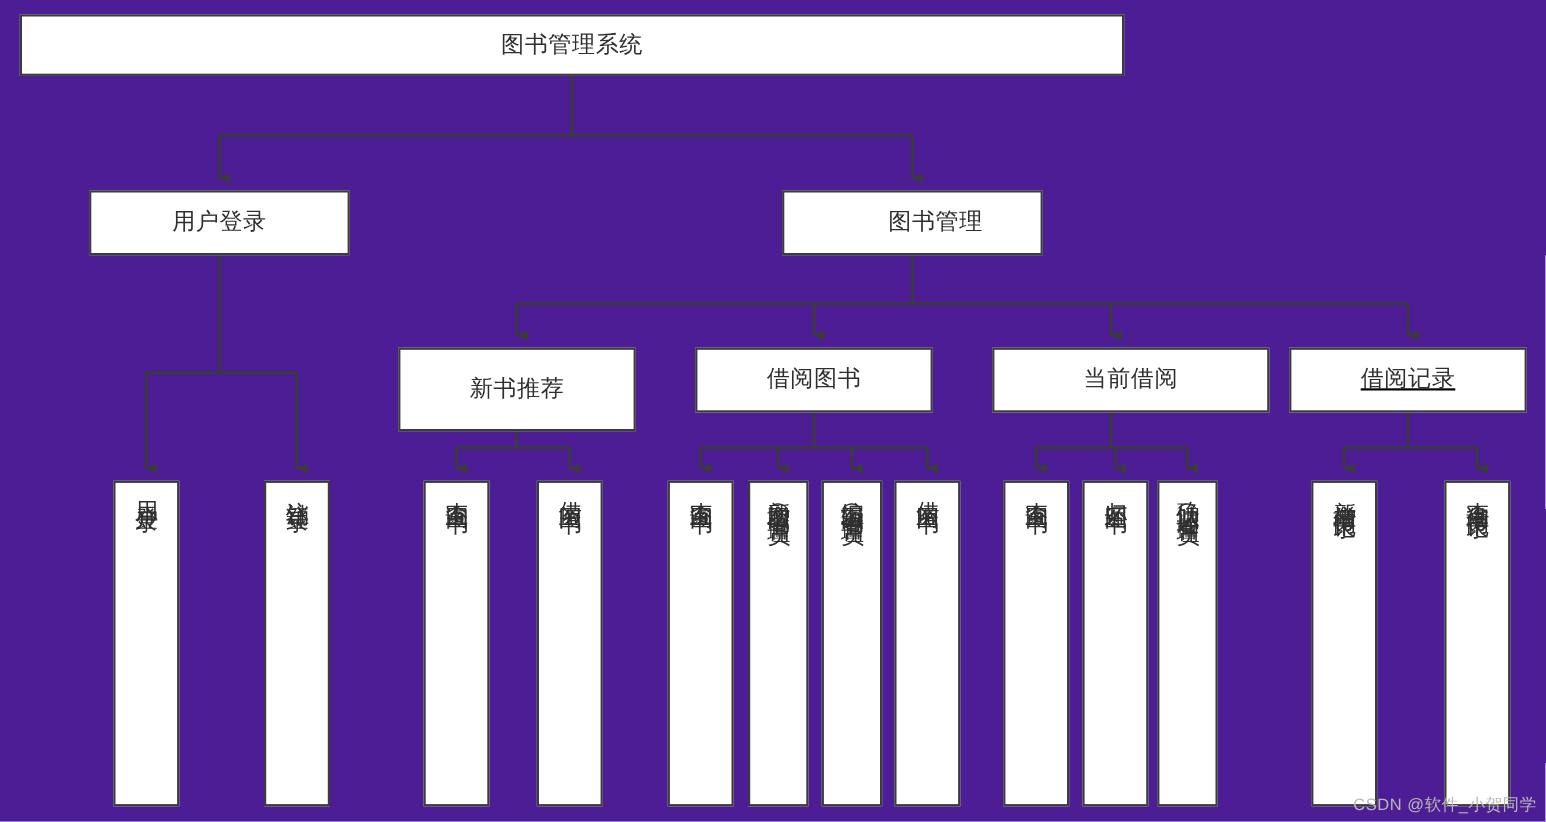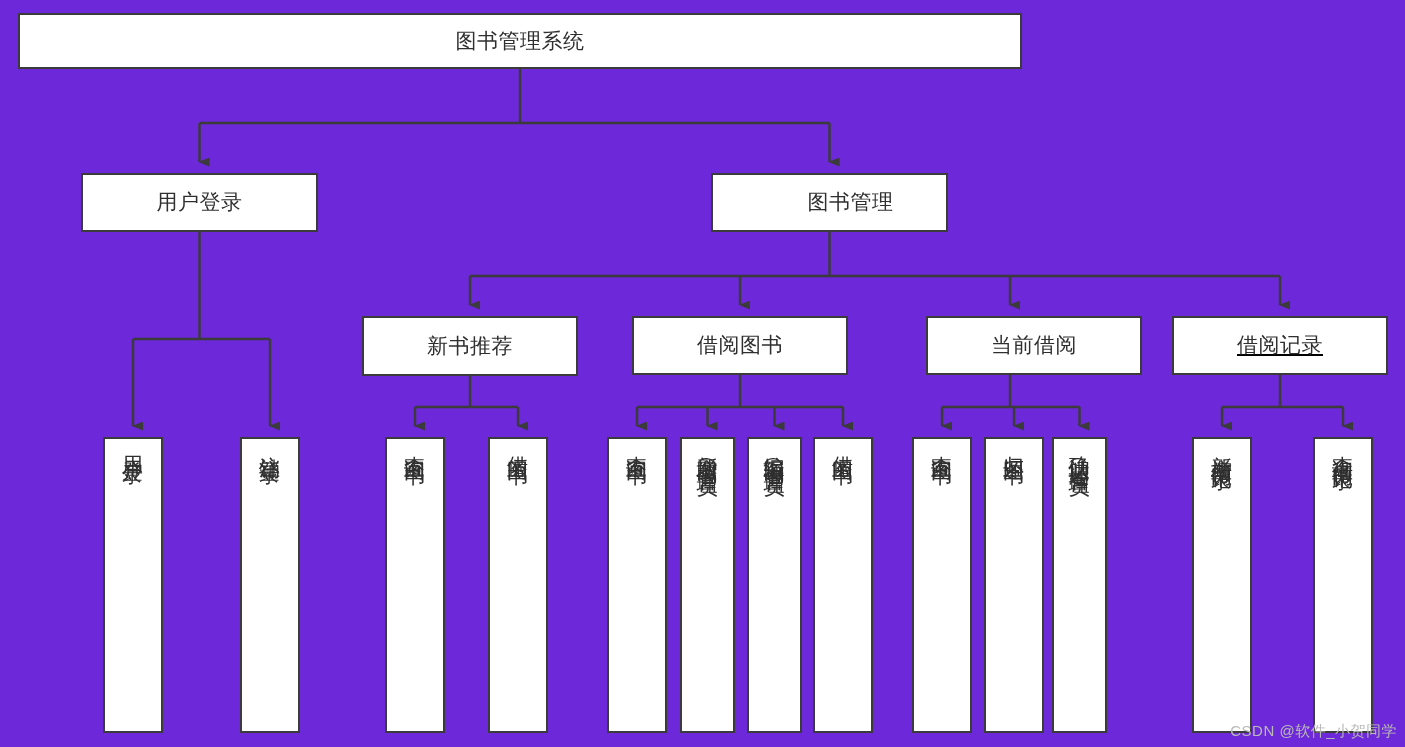--- a/index.html
+++ b/index.html
@@ -7,21 +7,21 @@
     padding: 0;
     background: #ffffff;
   }
   body {
     font-family: "Liberation Sans", "DejaVu Sans", sans-serif;
   }
   #stage {
     position: relative;
     width: 1405px;
     height: 747px;
-    background: #6d28d9;
+    background: #4c1d95;
     overflow: hidden;
   }
   #wires {
     position: absolute;
     left: 0;
     top: 0;
     width: 1405px;
     height: 747px;
   }
   .node {
@@ -120,27 +120,27 @@
   <div id="node-layer">
       <div class="node root" style="left: 18px; top: 13px; width: 1004px; height: 56px;">
         <span class="node-label">图书管理系统</span>
       </div>
       <div class="node" style="left: 81px; top: 173px; width: 237px; height: 59px;">
         <span class="node-label">用户登录</span>
       </div>
       <div class="node" style="left: 711px; top: 173px; width: 237px; height: 59px; padding-left: 42px;">
         <span class="node-label">图书管理</span>
       </div>
-      <div class="node" style="left: 362px; top: 316px; width: 216px; height: 60px;">
+      <div class="node" style="left: 362px; top: 316px; width: 216px; height: 76px;">
         <span class="node-label">新书推荐</span>
       </div>
       <div class="node" style="left: 632px; top: 316px; width: 216px; height: 59px;">
         <span class="node-label">借阅图书</span>
       </div>
-      <div class="node" style="left: 902px; top: 316px; width: 216px; height: 59px; margin-left: 24px;">
+      <div class="node" style="left: 902px; top: 316px; width: 252px; height: 59px;">
         <span class="node-label">当前借阅</span>
       </div>
       <div class="node" style="left: 1172px; top: 316px; width: 216px; height: 59px; text-decoration: underline;">
         <span class="node-label">借阅记录</span>
       </div>
       <div class="node vert" style="left: 103px; top: 437px; width: 60px; height: 296px;">
         <span class="node-label">用户登录</span>
       </div>
       <div class="node vert" style="left: 240px; top: 437px; width: 60px; height: 296px;">
         <span class="node-label">注销登录</span>

